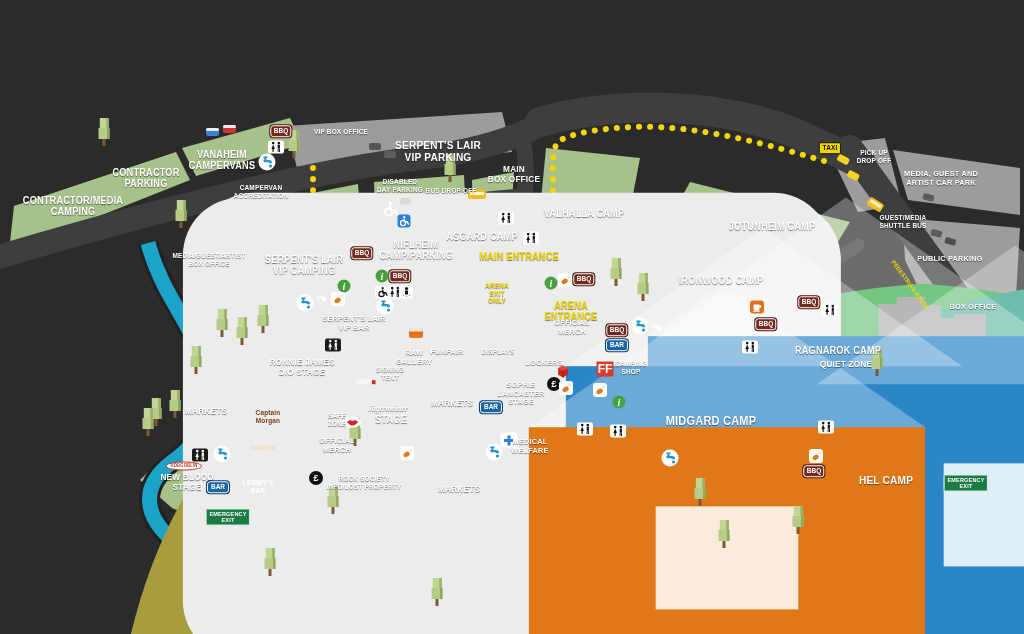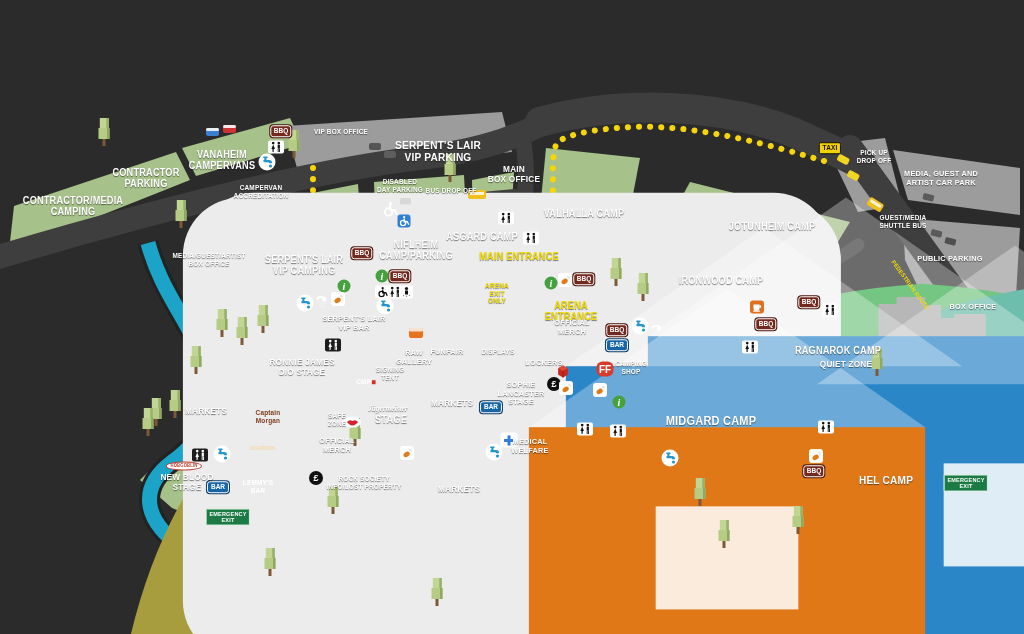--- a/index.html
+++ b/index.html
@@ -7,22 +7,22 @@
        font-family:"Liberation Sans",sans-serif;}
   #basemap{position:absolute;left:0;top:0;z-index:0;}
   #facilities,#labels,#trees{position:absolute;left:0;top:0;width:100%;height:100%;pointer-events:none;}
   #trees{z-index:3}#facilities{z-index:5}#labels{z-index:6}
   .tree{position:absolute;transform:translate(-50%,-100%);}
   .fac{position:absolute;transform:translate(-50%,-50%);display:flex;align-items:center;justify-content:center;}
   .fac-bbq{background:var(--bbq-brown,#73291d);color:#fff;border:1px solid #fff;box-shadow:0 0 0 1px #4a160e;
            border-radius:3px;font-size:6.5px;font-weight:bold;padding:1.5px 2.5px;line-height:1;}
   .fac-bar{background:var(--bar-blue,#1565a8);color:#fff;border:1px solid #fff;box-shadow:0 0 0 1px #0c3a63;
            border-radius:3px;font-size:6.5px;font-weight:bold;padding:1.5px 3px;line-height:1;}
-  .fac-ff{background:var(--ff-red,#d93a2b);color:#fff;width:17px;height:15px;border-radius:6px;
-          font-size:10px;font-weight:bold;line-height:15px;text-align:right;}
+  .fac-ff{background:var(--ff-red,#d93a2b);color:#fff;width:17px;height:15px;border-radius:0;
+          font-size:12px;font-weight:bold;line-height:15px;text-align:right;}
   .fac-info{background:var(--info-green,#44a13d);color:#fff;width:13px;height:13px;border-radius:50%;
             font-family:"Liberation Serif",serif;font-style:italic;font-weight:bold;font-size:10px;line-height:13px;text-align:center;}
   .fac-atm{background:#101010;color:#fff;width:14px;height:14px;border-radius:50%;
            font-size:9px;font-weight:bold;line-height:14px;text-align:center;}
   .fac-toilets{background:#fff;color:#111;border-radius:2px;padding:1px 2px;}
   .fac-toilets_dark{background:#1c1c1c;color:#fff;border-radius:2px;padding:1px 2px;}
   .fac-accessible{background:#fff;color:#111;border-radius:2px;padding:1px 2px;gap:1px;}
   .fac-water{background:#fff;border-radius:50%;width:17px;height:17px;}
   .fac-food{background:#fff;border-radius:3px;width:14px;height:14px;}
   .fac-coffee{background:#e07020;border-radius:3px;width:14px;height:13px;}

